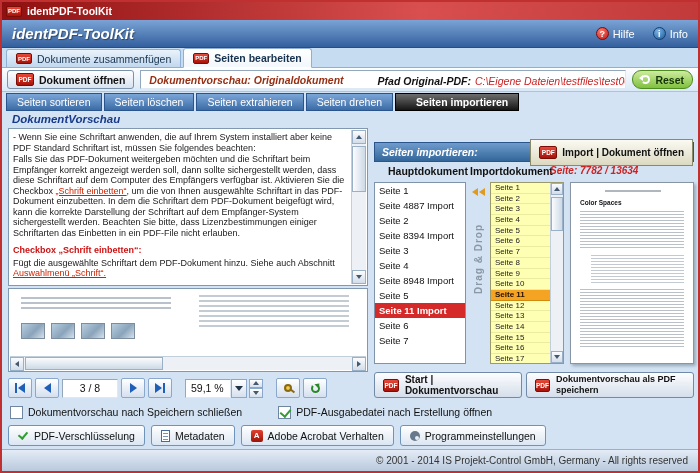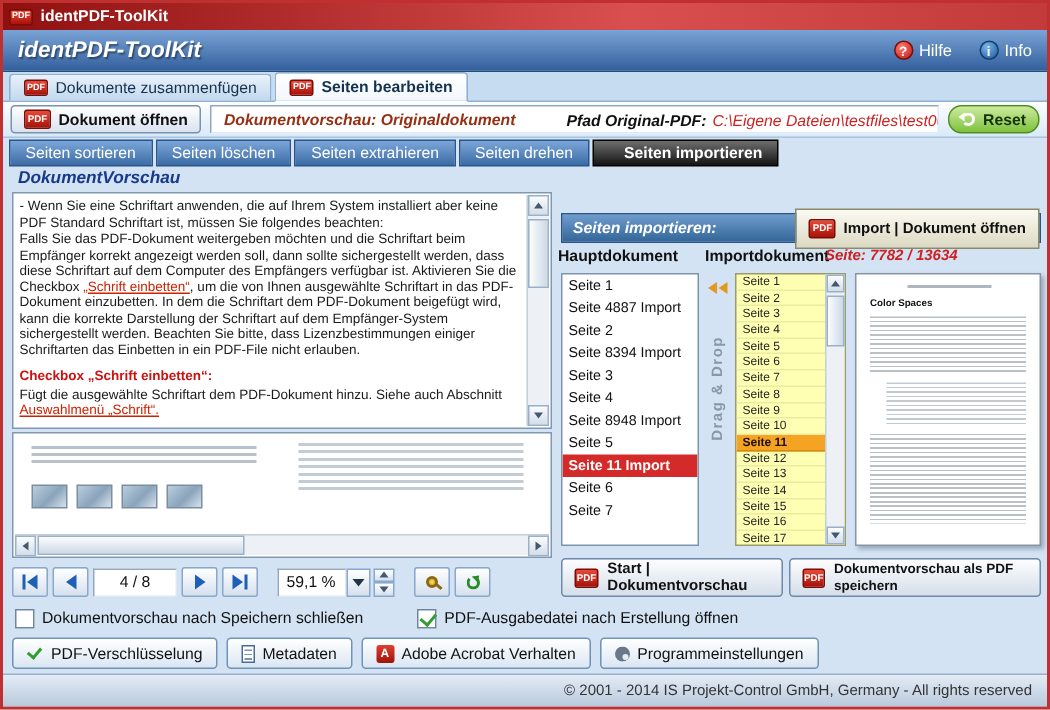--- a/index.html
+++ b/index.html
@@ -263,21 +263,21 @@
     </div>
 
     <div class="navbar">
       <div class="navbtn">
           <span class="nbar"></span>
           <span class="ntri-l"></span>
         </div>
       <div class="navbtn">
           <span class="ntri-l"></span>
         </div>
-      <div class="pagefield">4 / 8</div>
+      <div class="pagefield">3 / 8</div>
       <div class="navbtn">
           <span class="ntri-r"></span>
         </div>
       <div class="navbtn">
           <span class="ntri-r"></span>
           <span class="nbar"></span>
         </div>
       <div class="zoomwrap">
         <div class="zoomfield">59,1 %</div>
         <div class="dropbtn">
@@ -301,21 +301,21 @@
     </div>
 
     <div class="importbar">
       <span class="importbar-label">Seiten importieren:</span>
       <div class="importopen-btn">
         <span class="pdfbadge sz12">PDF</span>
         <span>Import | Dokument öffnen</span>
       </div>
     </div>
 
-    <span class="colh" style="left:370px;">Hauptdokument</span>
+    <span class="colh" style="left:386px;">Hauptdokument</span>
     <span class="colh" style="left:468px;">Importdokument</span>
     <span class="pageinfo">Seite: 7782 / 13634</span>
 
     <div class="mainlist">
         <div class="mlitem">Seite 1</div>
         <div class="mlitem">Seite 4887 Import</div>
         <div class="mlitem">Seite 2</div>
         <div class="mlitem">Seite 8394 Import</div>
         <div class="mlitem">Seite 3</div>
         <div class="mlitem">Seite 4</div>

